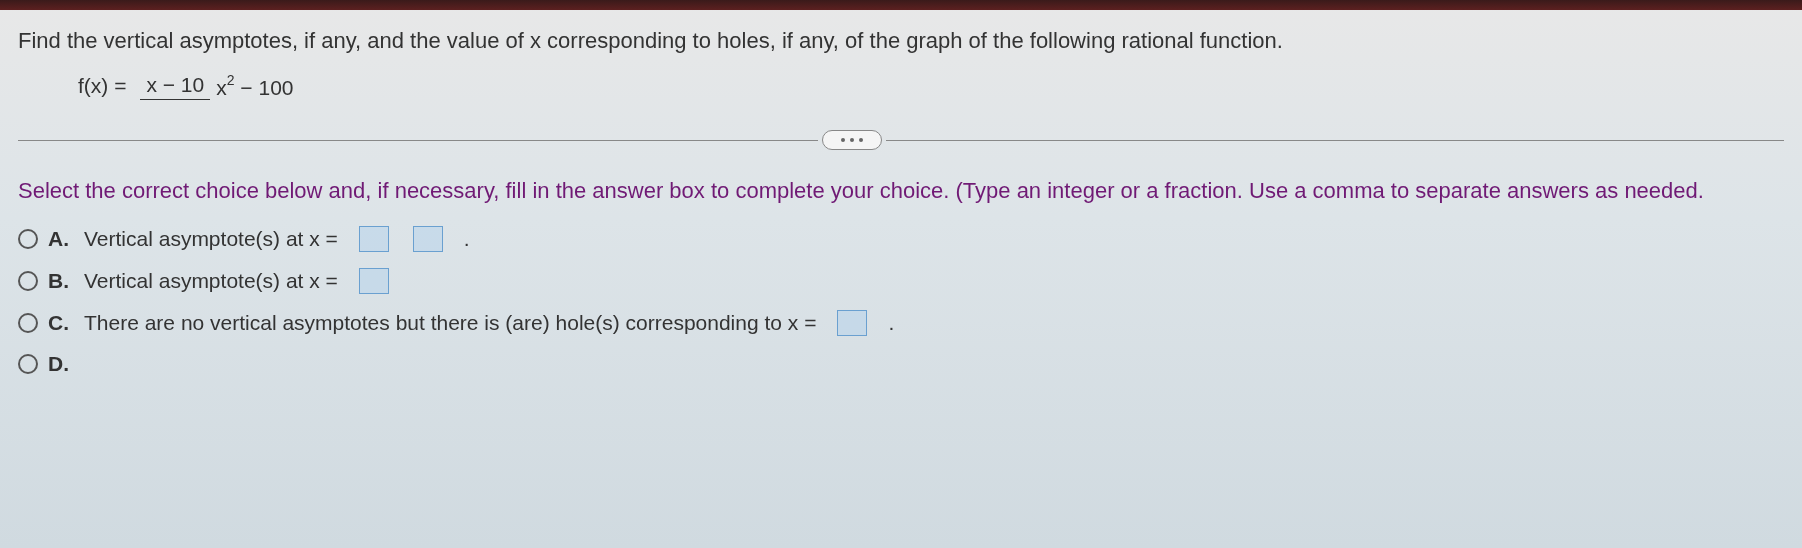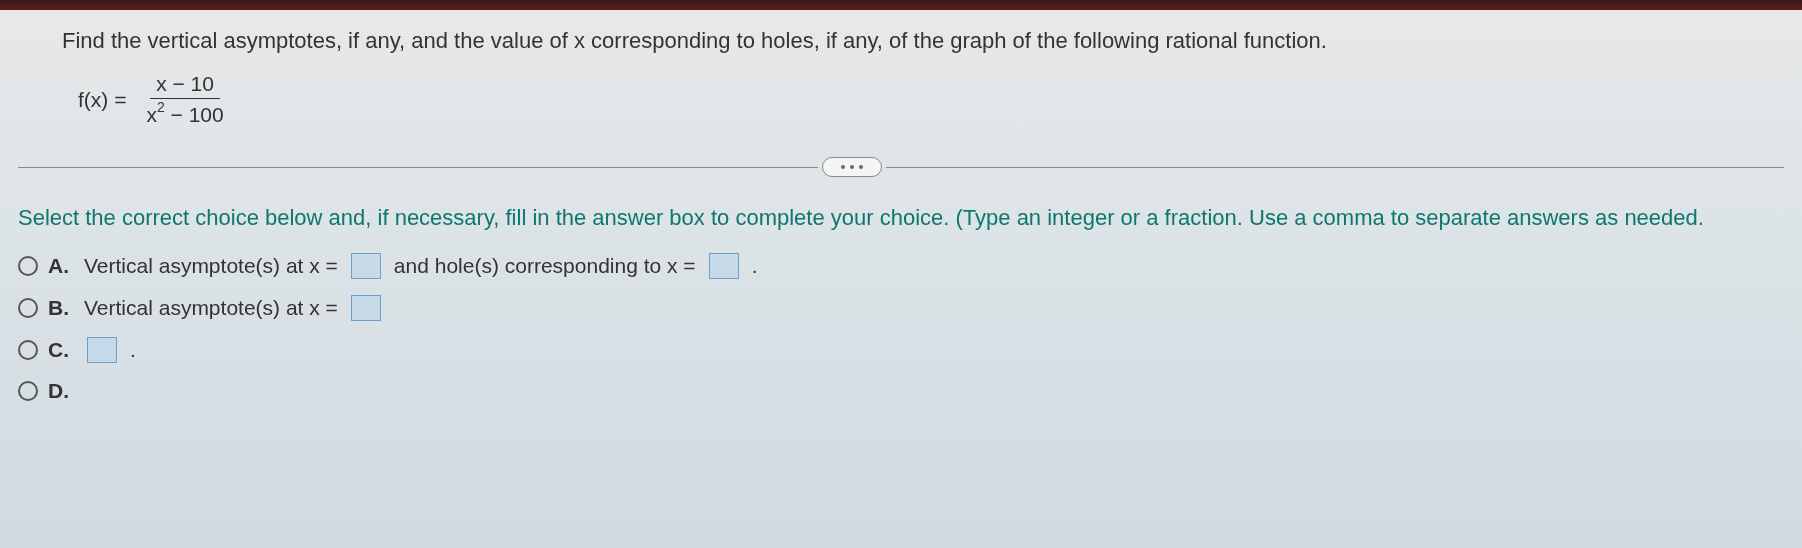--- a/index.html
+++ b/index.html
@@ -20,35 +20,34 @@
       height: 10px;
       background: linear-gradient(to bottom, #3a1a1a, #5c2020);
     }
     .content {
       padding: 18px 18px 0 18px;
     }
     .question-text {
       color: #333;
       margin-bottom: 18px;
       font-size: 22px;
-      margin-left: 44px;
     }
     .formula {
       display: flex;
       align-items: center;
       margin-left: 60px;
       margin-bottom: 30px;
       font-size: 21px;
     }
     .formula-lhs {
       margin-right: 10px;
     }
     .fraction {
       display: inline-flex;
-      flex-direction: column;
+      flex-direction: row;
       align-items: center;
       vertical-align: middle;
       margin-left: 4px;
     }
     .fraction .num {
       padding: 0 6px 2px 6px;
       border-bottom: 1.5px solid #333;
       text-align: center;
     }
     .fraction .den {
@@ -88,21 +87,21 @@
       display: flex;
       gap: 5px;
     }
     .expand-pill .dot {
       width: 4px;
       height: 4px;
       background: #666;
       border-radius: 50%;
     }
     .instructions {
-      color: #0f766e;
+      color: #701a75;
       margin-bottom: 22px;
       font-size: 22px;
     }
     .choices {
       display: flex;
       flex-direction: column;
       gap: 16px;
     }
     .choice {
       display: flex;
@@ -119,21 +118,21 @@
       background: transparent;
     }
     .choice-label {
       font-weight: bold;
       min-width: 26px;
     }
     .choice-text {
       display: flex;
       align-items: center;
       flex-wrap: wrap;
-      gap: 10px;
+      gap: 18px;
     }
     .answer-box {
       display: inline-block;
       width: 30px;
       height: 26px;
       border: 1px solid #6aa0d0;
       background: rgba(180, 210, 235, 0.5);
       vertical-align: middle;
       margin: 0 3px;
     }
@@ -172,39 +171,39 @@
   <div class="instructions">Select the correct choice below and, if necessary, fill in the answer box to complete your choice. (Type an integer or a fraction. Use a comma to separate answers as needed.</div>
 
   <div class="choices">
 
     <div class="choice">
       <div class="radio"></div>
       <span class="choice-label">A.</span>
       <span class="choice-text">
         <span>Vertical asymptote(s) at x =</span>
         <span class="answer-box"></span>
-        <span>and hole(s) corresponding to x =</span>
         <span class="answer-box"></span>
         <span>.</span>
       </span>
     </div>
 
     <div class="choice">
       <div class="radio"></div>
       <span class="choice-label">B.</span>
       <span class="choice-text">
         <span>Vertical asymptote(s) at x =</span>
         <span class="answer-box"></span>
       </span>
     </div>
 
     <div class="choice">
       <div class="radio"></div>
       <span class="choice-label">C.</span>
       <span class="choice-text">
+        <span>There are no vertical asymptotes but there is (are) hole(s) corresponding to x =</span>
         <span class="answer-box"></span>
         <span>.</span>
       </span>
     </div>
 
     <div class="choice">
       <div class="radio"></div>
       <span class="choice-label">D.</span>
     </div>
 

